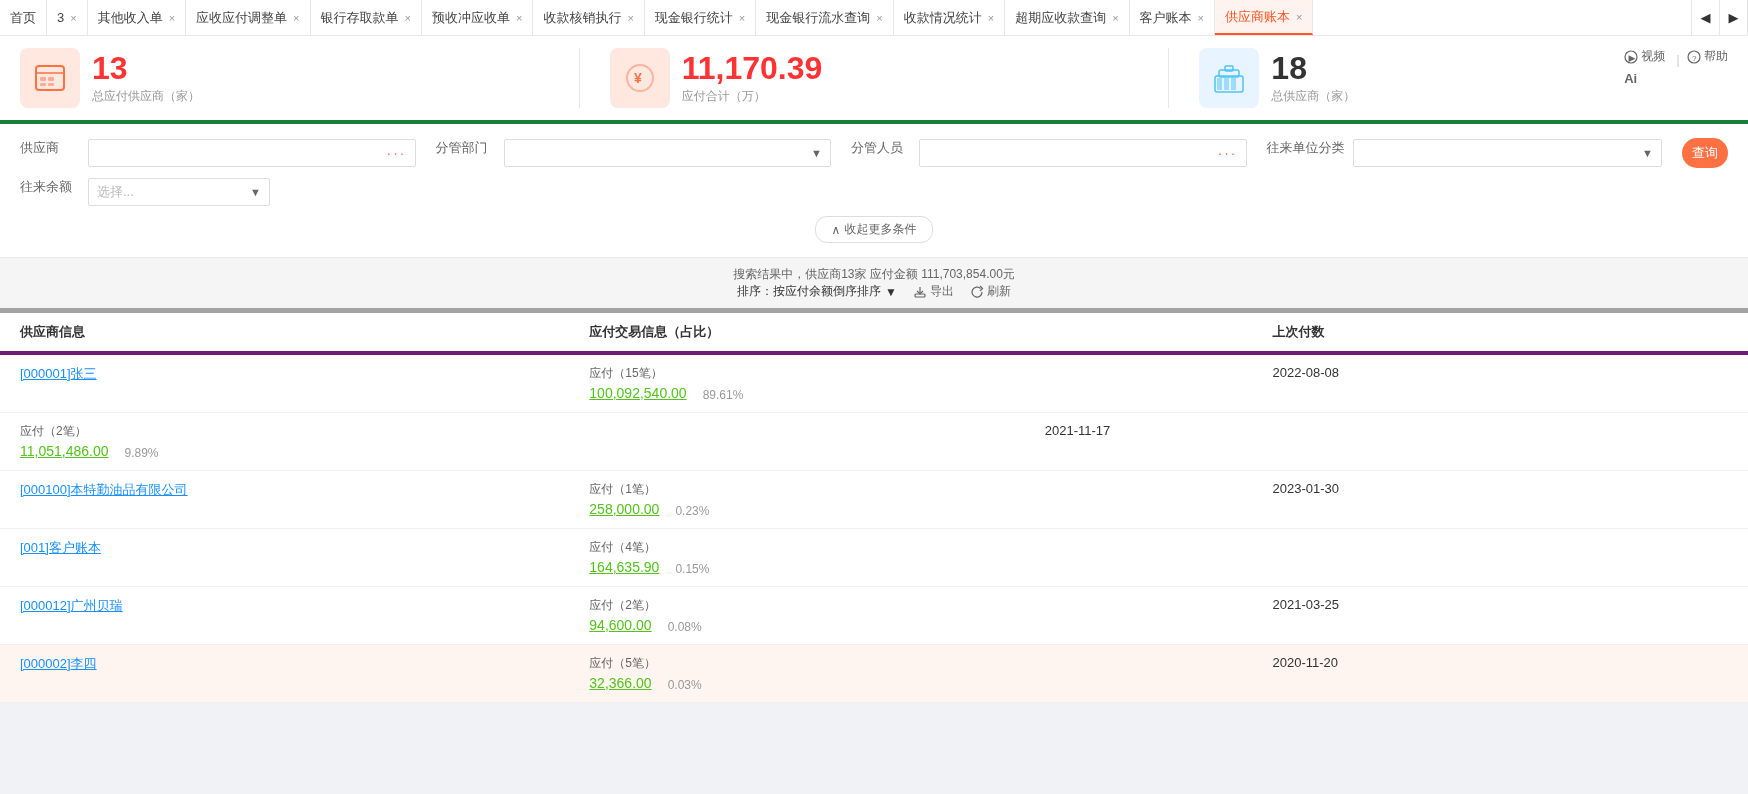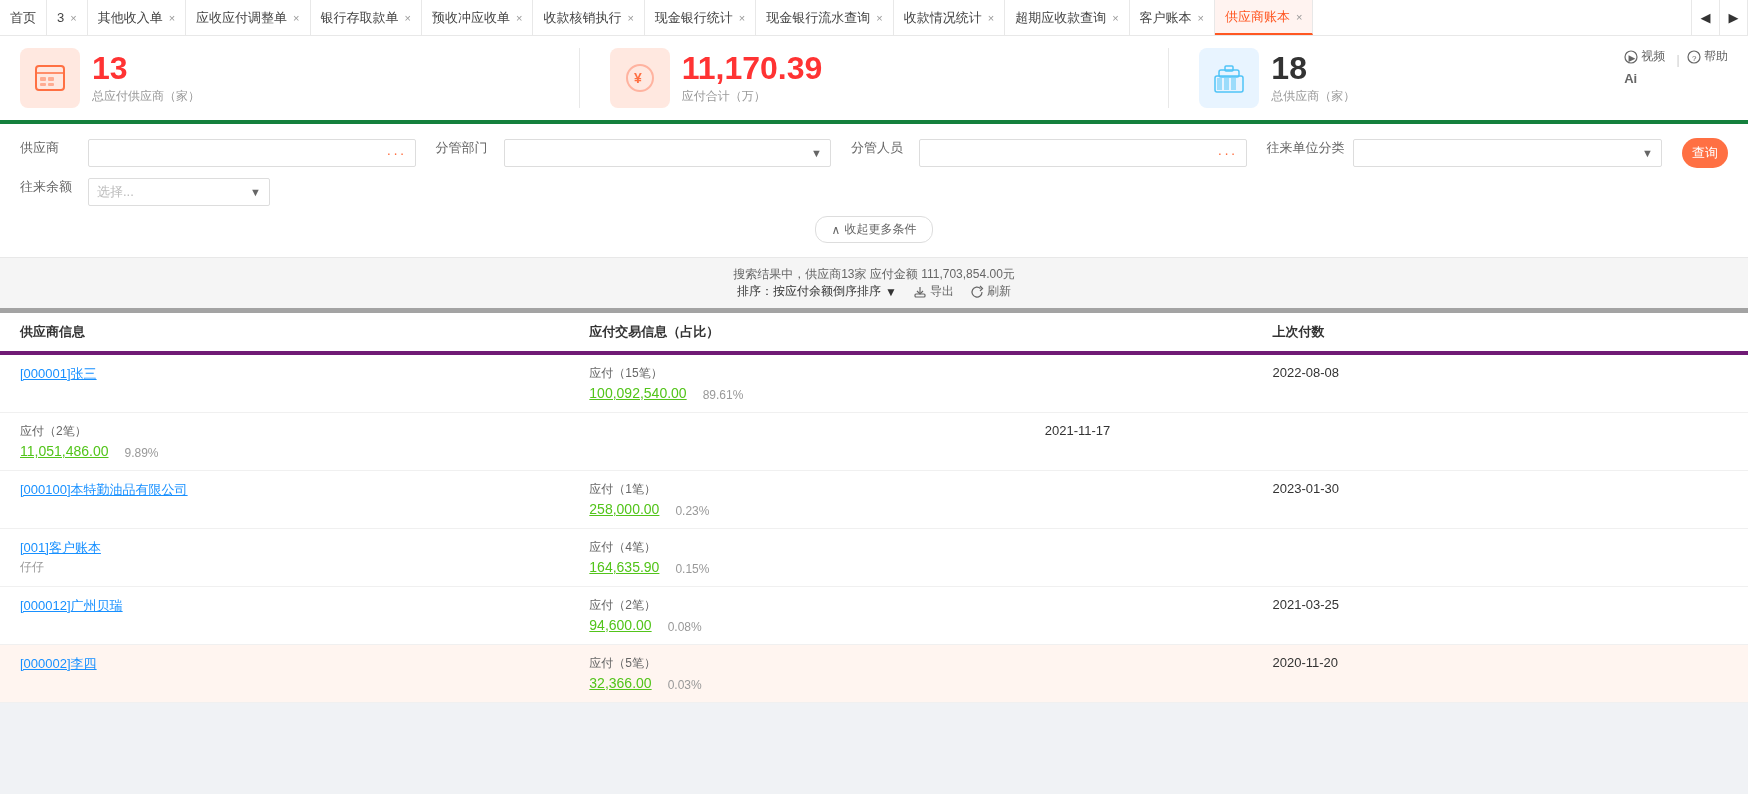--- a/index.html
+++ b/index.html
@@ -351,21 +351,20 @@
     <div class="col-lastpay">
       <span class="lastpay-date">2023-01-30</span>
     </div>
   </div>
 
   <div class="table-row">
     <div class="col-supplier">
       <a class="supplier-link">
         <span>[001]</span><span>客户账本</span>
       </a>
-      <div class="supplier-sub">仔仔</div>
     </div>
     <div class="col-transaction">
       <div class="trans-label">应付（4笔）</div>
       <div class="trans-row">
         <a class="trans-amount">164,635.90</a>
         <span class="trans-percent">0.15%</span>
       </div>
     </div>
     <div class="col-lastpay">
       <span class="lastpay-date"></span>

